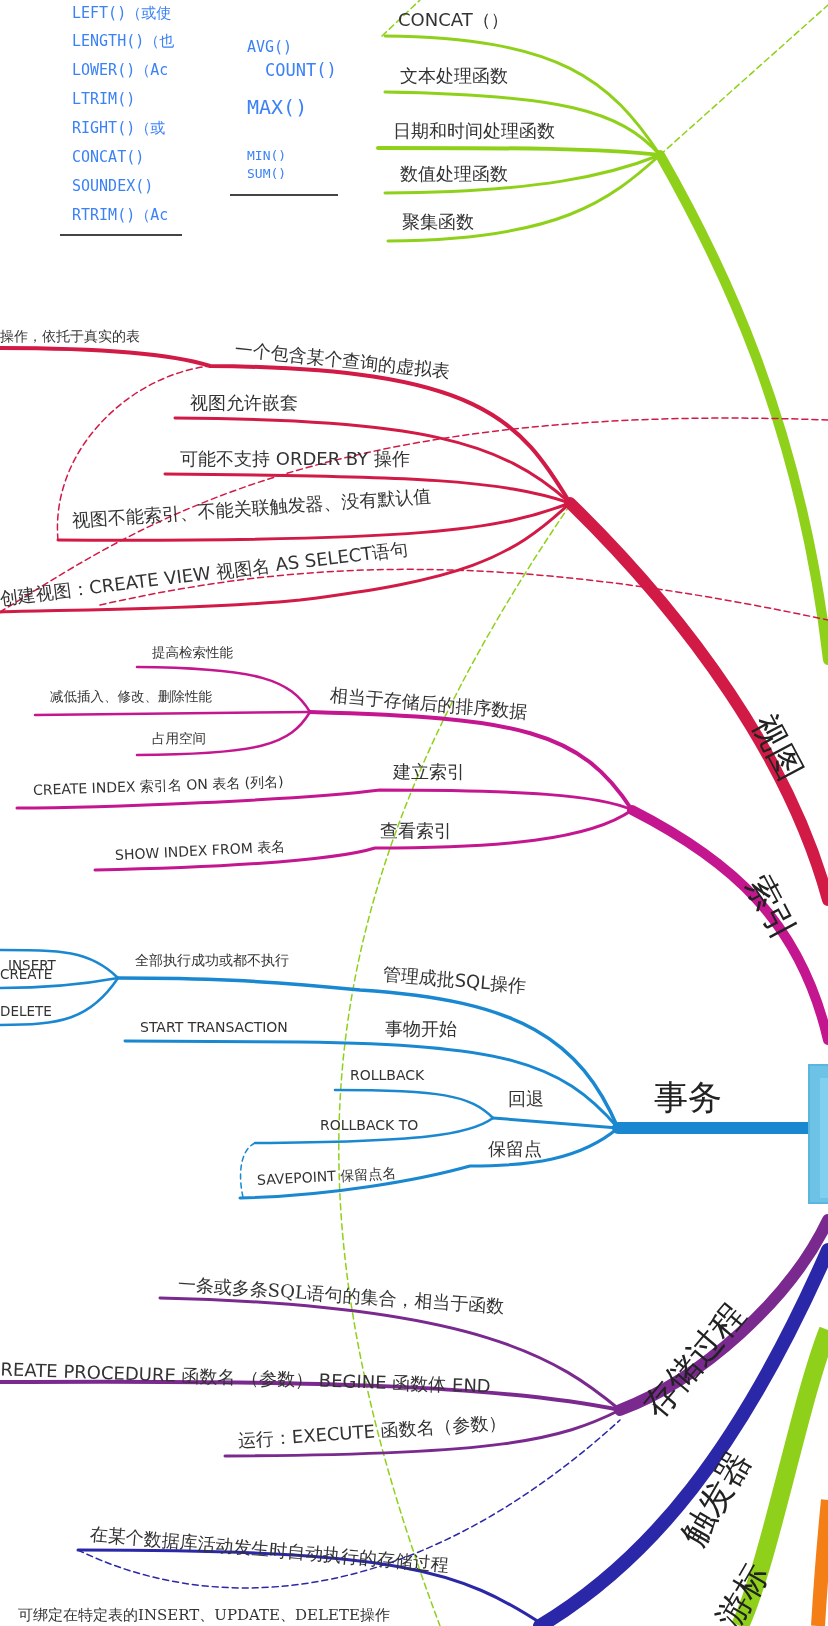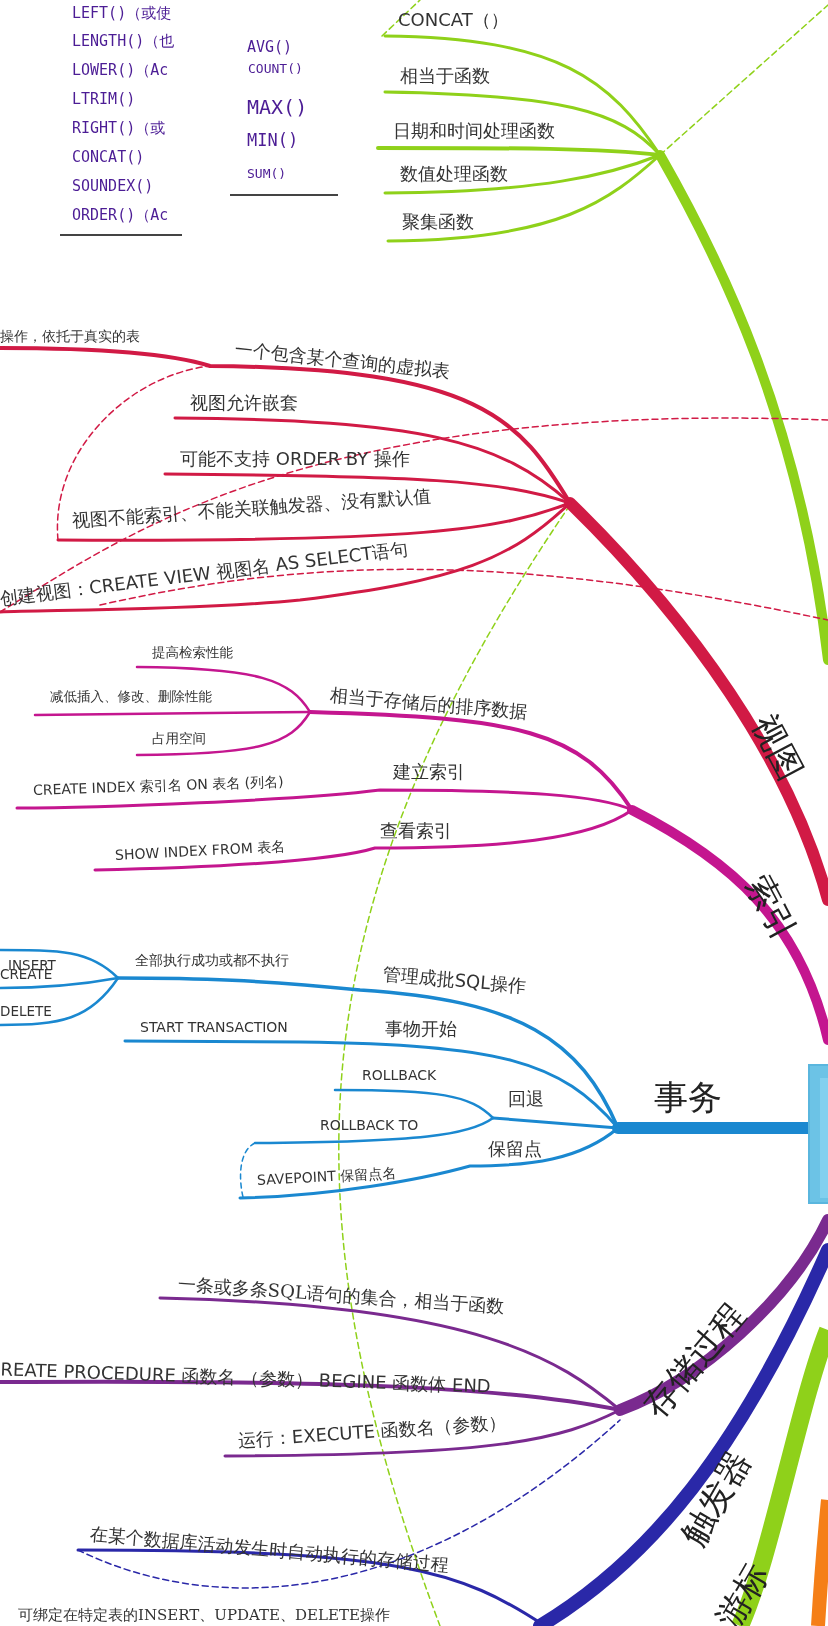--- a/index.html
+++ b/index.html
@@ -1,20 +1,20 @@
 <!DOCTYPE html>
 <html><head>
 <meta charset="utf-8">
 <style>
   html, body { margin:0; padding:0; background:#ffffff; }
   body { width:828px; height:1626px; position:relative; overflow:hidden;
          font-family:"DejaVu Sans","Liberation Sans",sans-serif; color:#2b2b2b; }
   #canvas { position:absolute; left:0; top:0; width:828px; height:1626px; }
   .lbl { position:absolute; white-space:nowrap; line-height:1; color:#333; }
-  .mono { font-family:"DejaVu Sans Mono","Liberation Mono",monospace; font-size:15px; color:#4c1d95; }
+  .mono { font-family:"DejaVu Sans Mono","Liberation Mono",monospace; font-size:15px; color:#3b82f6; }
   .f16 { font-size:15px; }
   .f18 { font-size:18px; }
   .f14 { font-size:14px; }
   .f13 { font-size:13.5px; }
   .big { font-size:34px; color:#222; }
   .serif { font-family:"DejaVu Serif","Liberation Serif",serif; }
   .hr { position:absolute; height:0; border-top:2px solid #444; }
   #center-box { position:absolute; left:808px; top:1064px; width:30px; height:140px;
                 background:#6cc3e6; border:2px solid #5ab6de; box-sizing:border-box; }
   #center-box-inner { position:absolute; left:10px; top:12px; width:30px; height:120px; background:#82d0ef; }
@@ -93,35 +93,35 @@
 </svg>
 
 <div>
   <div class="lbl mono" style="left:72px;top:6px">LEFT()（或使</div>
   <div class="lbl mono" style="left:72px;top:34px">LENGTH()（也</div>
   <div class="lbl mono" style="left:72px;top:63px">LOWER()（Ac</div>
   <div class="lbl mono" style="left:72px;top:92px">LTRIM()</div>
   <div class="lbl mono" style="left:72px;top:121px">RIGHT()（或</div>
   <div class="lbl mono" style="left:72px;top:150px">CONCAT()</div>
   <div class="lbl mono" style="left:72px;top:179px">SOUNDEX()</div>
-  <div class="lbl mono" style="left:72px;top:208px">ORDER()（Ac</div>
+  <div class="lbl mono" style="left:72px;top:208px">RTRIM()（Ac</div>
   <div class="hr" style="left:60px;top:234px;width:122px"></div>
 </div>
 
 <div>
   <div class="lbl mono" style="left:247px;top:40px;font-size:15px">AVG()</div>
-  <div class="lbl mono" style="left:248px;top:62px;font-size:13px">COUNT()</div>
+  <div class="lbl mono" style="left:265px;top:62px;font-size:17px">COUNT()</div>
   <div class="lbl mono" style="left:247px;top:97px;font-size:20px">MAX()</div>
-  <div class="lbl mono" style="left:247px;top:132px;font-size:17px">MIN()</div>
+  <div class="lbl mono" style="left:247px;top:149px;font-size:13px">MIN()</div>
   <div class="lbl mono" style="left:247px;top:167px;font-size:13px">SUM()</div>
   <div class="hr" style="left:230px;top:194px;width:108px"></div>
 </div>
 
 <div class="lbl f18" style="left:398px;top:11px">CONCAT（）</div>
-<div class="lbl f18 serif" style="left:400px;top:67px">相当于函数</div>
+<div class="lbl f18 serif" style="left:400px;top:67px">文本处理函数</div>
 <div class="lbl f18 serif" style="left:393px;top:122px">日期和时间处理函数</div>
 <div class="lbl f18 serif" style="left:400px;top:165px">数值处理函数</div>
 <div class="lbl f18 serif" style="left:402px;top:213px">聚集函数</div>
 
 <div class="lbl f14 serif" style="left:0px;top:329px">操作，依托于真实的表</div>
 <div class="lbl f18 serif" style="left:235px;top:340px;transform:rotate(6deg);transform-origin:left center">一个包含某个查询的虚拟表</div>
 <div class="lbl f18 serif" style="left:190px;top:394px">视图允许嵌套</div>
 <div class="lbl f18" style="left:180px;top:450px">可能不支持 ORDER BY 操作</div>
 <div class="lbl f18 serif" style="left:72px;top:512px;transform:rotate(-4deg);transform-origin:left center">视图不能索引、不能关联触发器、没有默认值</div>
 <div class="lbl f18" style="left:0px;top:590px;transform:rotate(-7deg);transform-origin:left center">创建视图：CREATE VIEW 视图名 AS SELECT语句</div>
@@ -137,21 +137,21 @@
 <div class="lbl f14" style="left:115px;top:848px;transform:rotate(-3deg);transform-origin:left center">SHOW INDEX FROM 表名</div>
 <div class="lbl big serif" style="left:756px;top:860px;transform:rotate(62deg);transform-origin:left center">索引</div>
 
 <div class="lbl f13" style="left:8px;top:959px">INSERT</div>
 <div class="lbl f13" style="left:0px;top:968px">CREATE</div>
 <div class="lbl f13" style="left:0px;top:1005px">DELETE</div>
 <div class="lbl f14 serif" style="left:135px;top:953px">全部执行成功或都不执行</div>
 <div class="lbl f18" style="left:383px;top:965px;transform:rotate(5deg);transform-origin:left center">管理成批SQL操作</div>
 <div class="lbl f14" style="left:140px;top:1020px">START TRANSACTION</div>
 <div class="lbl f18 serif" style="left:385px;top:1020px">事物开始</div>
-<div class="lbl f14" style="left:362px;top:1068px">ROLLBACK</div>
+<div class="lbl f14" style="left:350px;top:1068px">ROLLBACK</div>
 <div class="lbl f14" style="left:320px;top:1118px">ROLLBACK TO</div>
 <div class="lbl f18 serif" style="left:508px;top:1090px">回退</div>
 <div class="lbl f18 serif" style="left:488px;top:1140px">保留点</div>
 <div class="lbl f14" style="left:257px;top:1173px;transform:rotate(-3deg);transform-origin:left center">SAVEPOINT 保留点名</div>
 <div class="lbl big serif" style="left:654px;top:1080px">事务</div>
 
 <div id="center-box">
     <div id="center-box-inner"></div>
   </div>
 

